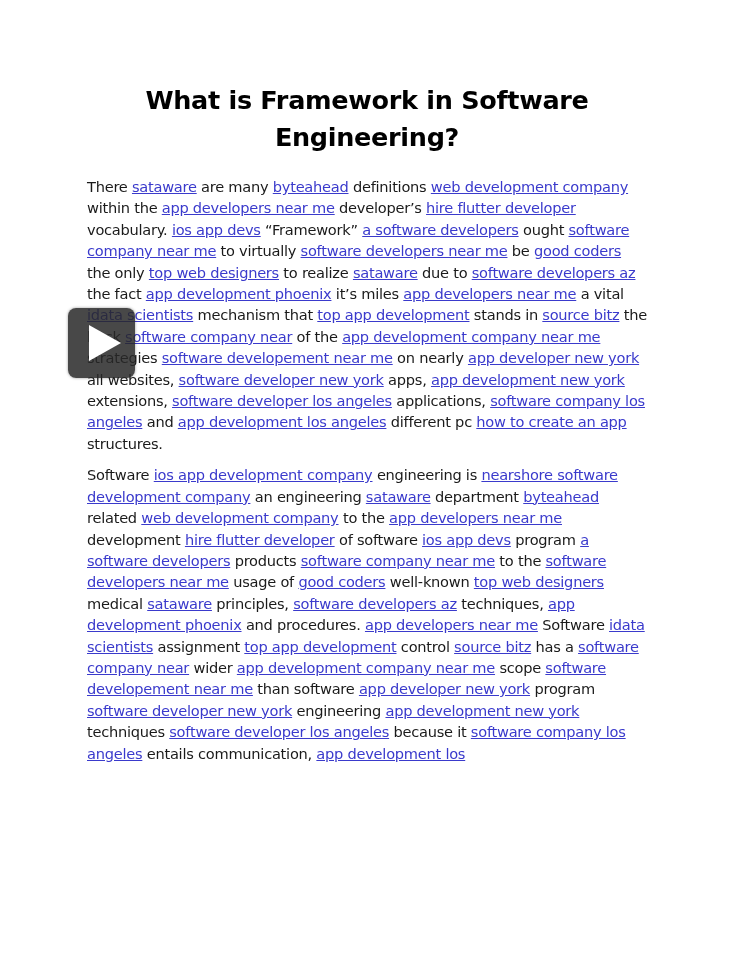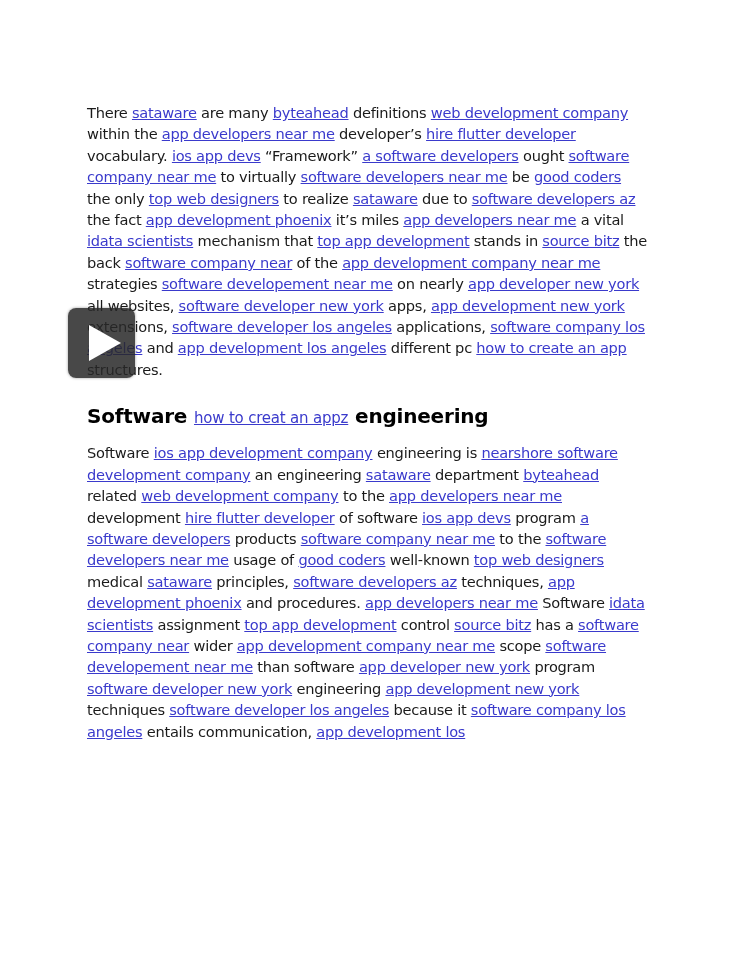--- a/index.html
+++ b/index.html
@@ -11,24 +11,20 @@
   h2 { margin: 22px 0 0 0; font-size: 20px; line-height: 28px; font-weight: bold; color: #000; letter-spacing: -0.2px; }
   h2 a { font-weight: normal; font-size: 15px; }
   a { color: #3a3acc; }
   .play { position: absolute; left: 68px; top: 308px; width: 67px; height: 70px; background: rgba(40,40,40,0.85); border-radius: 8px; box-shadow: 0 0 3px rgba(0,0,0,0.4); }
   .play .tri { position: absolute; left: 21px; top: 17px; width: 0; height: 0; border-top: 18px solid transparent; border-bottom: 18px solid transparent; border-left: 32px solid #ffffff; }
 </style>
 </head>
 <body>
 
 <div class="page">
+  <h1>What is Framework in Software Engineering?</h1>
   <p class="body"><span>There </span><a href="#">sataware</a><span> are many </span><a href="#">byteahead</a><span> definitions </span><a href="#">web development company</a><span> within the </span><a href="#">app developers near me</a><span> developer’s </span><a href="#">hire flutter developer</a><span> vocabulary. </span><a href="#">ios app devs</a><span> “Framework” </span><a href="#">a software developers</a><span> ought </span><a href="#">software company near me</a><span> to virtually </span><a href="#">software developers near me</a><span> be </span><a href="#">good coders</a><span> the only </span><a href="#">top web designers</a><span> to realize </span><a href="#">sataware</a><span> due to </span><a href="#">software developers az</a><span> the fact </span><a href="#">app development phoenix</a><span> it’s miles </span><a href="#">app developers near me</a><span> a vital </span><a href="#">idata scientists</a><span> mechanism that </span><a href="#">top app development</a><span> stands in </span><a href="#">source bitz</a><span> the back </span><a href="#">software company near</a><span> of the </span><a href="#">app development company near me</a><span> strategies </span><a href="#">software developement near me</a><span> on nearly </span><a href="#">app developer new york</a><span> all websites, </span><a href="#">software developer new york</a><span> apps, </span><a href="#">app development new york</a><span> extensions, </span><a href="#">software developer los angeles</a><span> applications, </span><a href="#">software company los angeles</a><span> and </span><a href="#">app development los angeles</a><span> different pc </span><a href="#">how to create an app</a><span> structures.</span></p>
-  <h2>
-    <span>Software</span>
-    <a href="#">how to creat an appz</a>
-    <span>engineering</span>
-  </h2>
   <p class="body second"><span>Software </span><a href="#">ios app development company</a><span> engineering is </span><a href="#">nearshore software development company</a><span> an engineering </span><a href="#">sataware</a><span> department </span><a href="#">byteahead</a><span> related </span><a href="#">web development company</a><span> to the </span><a href="#">app developers near me</a><span> development </span><a href="#">hire flutter developer</a><span> of software </span><a href="#">ios app devs</a><span> program </span><a href="#">a software developers</a><span> products </span><a href="#">software company near me</a><span> to the </span><a href="#">software developers near me</a><span> usage of </span><a href="#">good coders</a><span> well-known </span><a href="#">top web designers</a><span> medical </span><a href="#">sataware</a><span> principles, </span><a href="#">software developers az</a><span> techniques, </span><a href="#">app development phoenix</a><span> and procedures. </span><a href="#">app developers near me</a><span> Software </span><a href="#">idata scientists</a><span> assignment </span><a href="#">top app development</a><span> control </span><a href="#">source bitz</a><span> has a </span><a href="#">software company near</a><span> wider </span><a href="#">app development company near me</a><span> scope </span><a href="#">software developement near me</a><span> than software </span><a href="#">app developer new york</a><span> program </span><a href="#">software developer new york</a><span> engineering </span><a href="#">app development new york</a><span> techniques </span><a href="#">software developer los angeles</a><span> because it </span><a href="#">software company los angeles</a><span> entails communication, </span><a href="#">app development los</a></p>
 </div>
 
 <div class="play">
   <div class="tri"></div>
 </div>
 
 </body></html>

